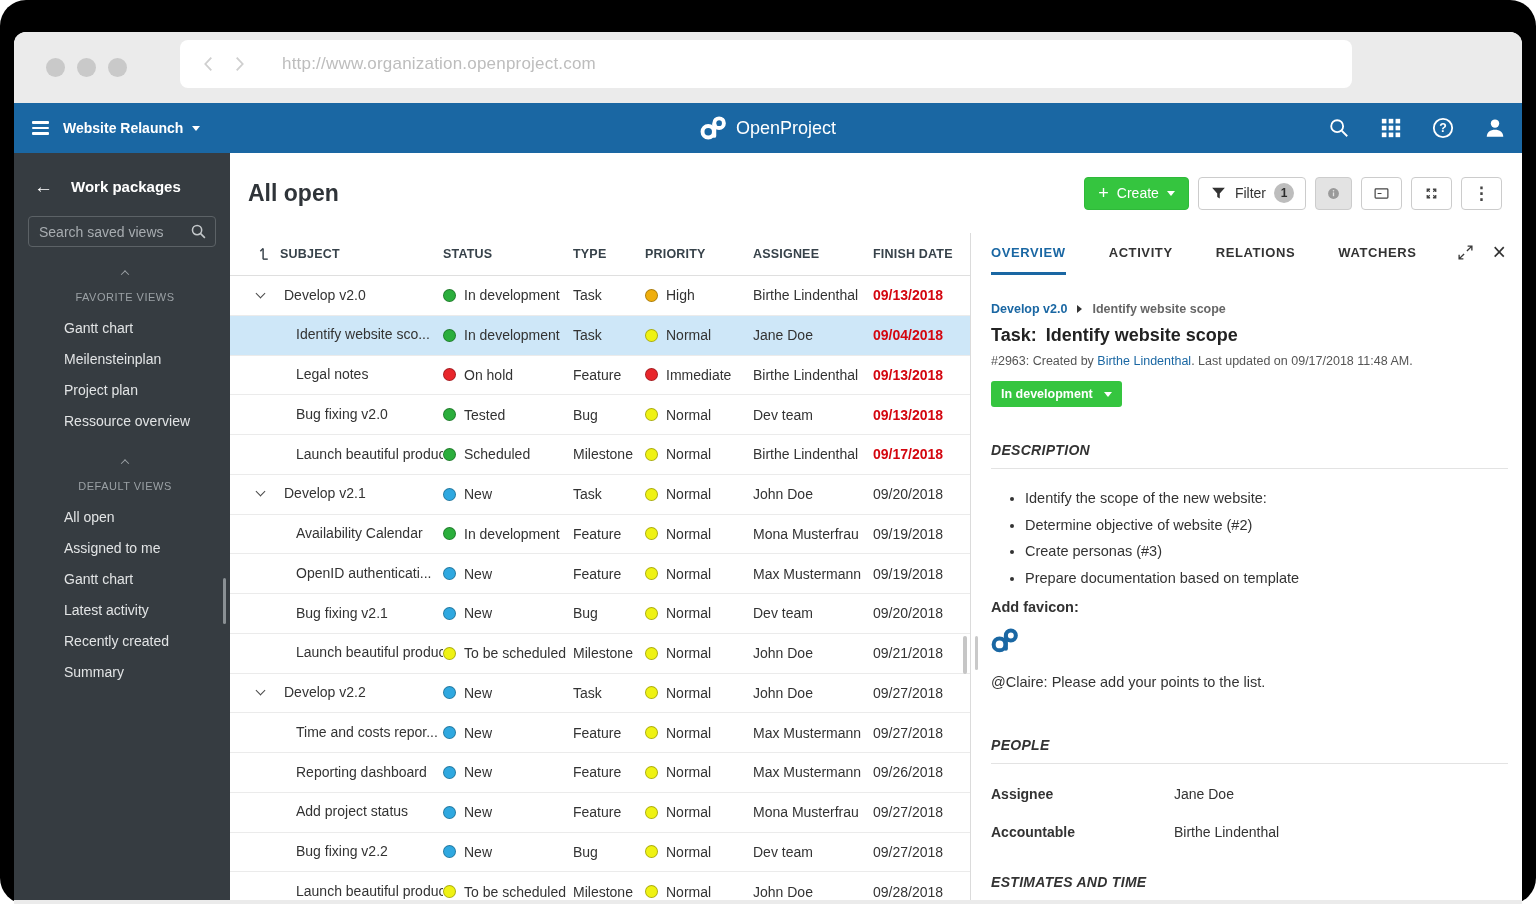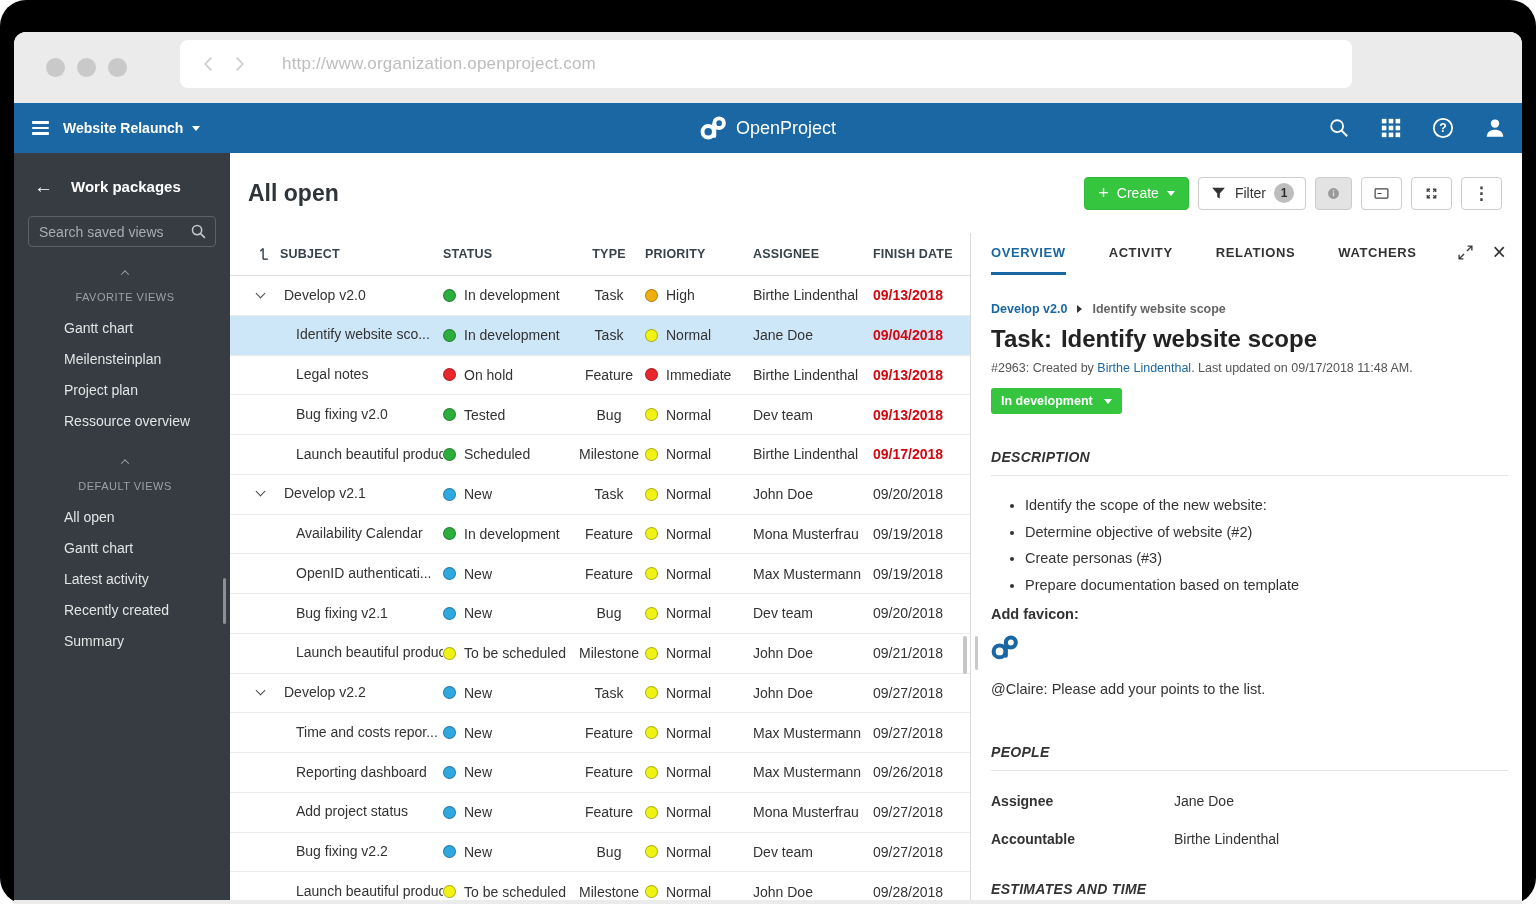--- a/index.html
+++ b/index.html
@@ -61,21 +61,21 @@
   .kebab { font-size:17px; font-weight:bold; color:#444; letter-spacing:0; }
 
   .split { flex:1; display:flex; min-height:0; }
 
   
   .table-area { width:740px; flex-shrink:0; position:relative; overflow:hidden; }
   .thead { height:43px; display:flex; align-items:center; border-bottom:1px solid #DFDFDF; font-size:12.5px; font-weight:bold; color:#37424A; letter-spacing:0.2px; }
   .cell { display:flex; align-items:center; overflow:hidden; white-space:nowrap; }
   .c-subject { width:213px; padding-left:28px; position:relative; gap:9px; }
   .c-status { width:130px; gap:8px; padding-right:6px; }
-  .c-type { width:72px;justify-content:center; }
+  .c-type { width:72px; }
   .c-priority { width:108px; gap:8px; }
   .c-assignee { width:120px; }
   .c-date { width:97px; }
   .trow { height:39.75px; display:flex; align-items:center; border-bottom:1px solid #EBEBEB; font-size:14px; color:#333; cursor:pointer; }
   .trow.selected { background:#CEE7F8; }
   .trow .c-subject { padding-left:66px; display:block; line-height:39.75px; }
   .trow .c-subject.group { padding-left:54px; }
   .chev-down { width:7px; height:7px; border-right:1.8px solid #4A4A4A; border-bottom:1.8px solid #4A4A4A; transform:rotate(45deg); position:absolute; left:27px; top:14px; }
   .dot { width:13px; height:13px; border-radius:50%; flex-shrink:0; border:1px solid rgba(0,0,0,0.28); }
   .date-overdue { color:#D4060F; font-weight:bold; }
@@ -88,21 +88,21 @@
   .tab.active { color:#1A67A3; border-bottom-color:#1A67A3; }
   .panel-icons { position:absolute; right:16px; top:11px; display:flex; gap:19px; align-items:center; }
   .p-icon { width:17px; height:17px; color:#3A3A3A; cursor:pointer; }
   .p-close { font-size:23px; color:#333; line-height:17px; cursor:pointer; font-weight:normal; }
   .panel-scroll { position:absolute; left:4px; top:403px; width:3px; height:34px; background:#C9C9C9; border-radius:2px; }
 
   .breadcrumb { margin-top:27px; display:flex; align-items:center; gap:10px; font-size:12.5px; font-weight:bold; }
   .bc-link { color:#1A67A3; cursor:pointer; }
   .bc-arrow { width:0; height:0; border-top:4px solid transparent; border-bottom:4px solid transparent; border-left:5.5px solid #333; }
   .bc-current { color:#666; }
-  .panel-title { margin-top:9px; font-size:24px; color:#222; font-weight:bold; }
+  .panel-title { margin-top:9px; font-size:18px; color:#222; font-weight:bold; }
   .panel-title .t-name { margin-left:9px; }
   .panel-meta { margin-top:8px; font-size:12.5px; color:#555; }
   .meta-link { color:#1A67A3; cursor:pointer; }
   .status-btn { margin-top:13px; display:inline-flex; align-items:center; gap:11px; background:#35C53F; color:#fff; font-size:12.5px; font-weight:bold; border-radius:3px; padding:6px 10px; cursor:pointer; }
 
   .sec-heading { font-size:14px; font-weight:bold; color:#333; letter-spacing:0.3px;font-style:italic; }
   .desc-heading { margin-top:35px; }
   .rule { border-bottom:1px solid #E3E3E3; margin-top:10px; }
   .desc-list { margin:21px 0 0 34px; font-size:14.5px; color:#333; }
   .desc-list li { margin-bottom:10.5px; }
@@ -207,20 +207,21 @@
             <div class="sb-item">Meilensteinplan</div>
             <div class="sb-item">Project plan</div>
             <div class="sb-item">Ressource overview</div>
           </div>
           <div class="sb-section">
             <div class="sb-sec-head">
               <span class="chev up"></span>
               <span>DEFAULT VIEWS</span>
             </div>
             <div class="sb-item">All open</div>
+            <div class="sb-item">Assigned to me</div>
             <div class="sb-item">Gantt chart</div>
             <div class="sb-item">Latest activity</div>
             <div class="sb-item">Recently created</div>
             <div class="sb-item">Summary</div>
           </div>
         </div>
       <div class="sb-scroll"></div>
     </div>
 
     <div class="main">

